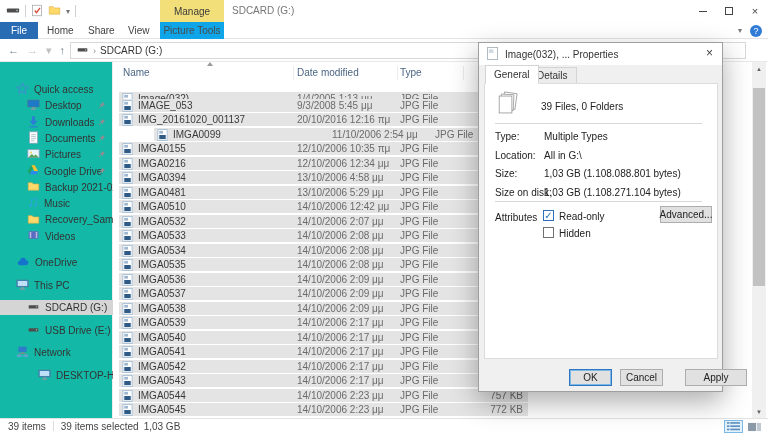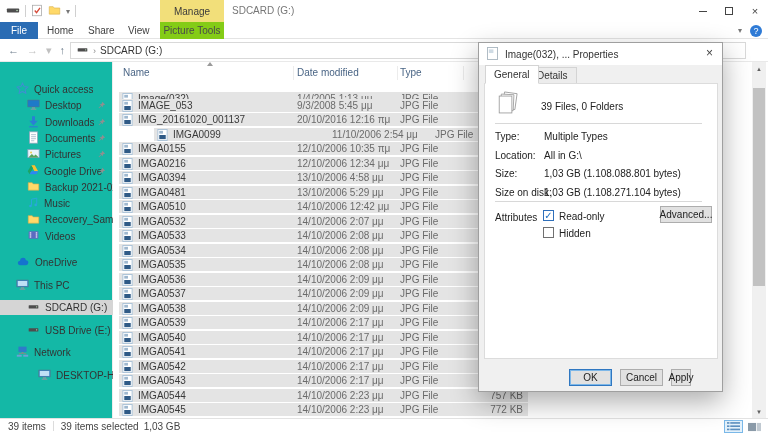--- a/index.html
+++ b/index.html
@@ -14,21 +14,21 @@
   .win-title{position:absolute;left:232px;top:5px;color:#767676;font-size:10px;}
   .win-controls{position:absolute;right:0;top:0;height:22px;display:flex;}
   .win-btn{width:26px;height:22px;display:flex;align-items:center;justify-content:center;color:#444;font-size:11px;}
   .min-glyph{display:inline-block;width:8px;border-top:1px solid #444;}
   .max-glyph{display:inline-block;width:8px;height:8px;border:1px solid #444;}
 
   
   .tabrow{position:absolute;left:0;top:22px;width:768px;height:17px;background:#fff;border-bottom:1px solid #e4e4e4;}
   .file-tab{position:absolute;left:0;top:0;width:38px;height:17px;background:#2a6cb4;color:#fff;display:flex;align-items:center;justify-content:center;font-size:10px;}
   .rtab{position:absolute;top:0;height:17px;display:flex;align-items:center;color:#3f3f3f;font-size:10px;}
-  .pt-tab{position:absolute;left:160px;top:0;width:64px;height:17px;background:#84cc16;display:flex;align-items:center;justify-content:center;color:#4a4a4a;font-size:10px;}
+  .pt-tab{position:absolute;left:160px;top:0;width:64px;height:17px;background:#0ea5e9;display:flex;align-items:center;justify-content:center;color:#4a4a4a;font-size:10px;}
   .ribbon-right{position:absolute;right:6px;top:0;height:17px;display:flex;align-items:center;gap:8px;}
   .help-ico{width:12px;height:12px;border-radius:50%;background:#2f7bd6;color:#fff;font-size:9px;display:flex;align-items:center;justify-content:center;}
   .chev{color:#777;font-size:8px;}
 
   
   .addrrow{position:absolute;left:0;top:39px;width:768px;height:23px;background:#fff;border-bottom:1px solid #e9e9e9;display:flex;align-items:center;}
   .nav-ico{font-size:11px;color:#6d7d8c;margin-left:8px;}
   .nav-ico.dis{color:#c0c0c0;}
   .addrbox{position:absolute;left:70px;top:3px;width:676px;height:17px;border:1px solid #d9d9d9;background:#fff;display:flex;align-items:center;padding:0 5px;gap:4px;color:#333;}
   .crumb-sep{color:#8a8a8a;font-size:9px;}
@@ -628,16 +628,16 @@
 
     <span class="dlbl" style="top:169px">Attributes</span>
     <span class="cb checked" style="left:64px;top:167px">✓</span>
     <span class="dabs" style="left:80px;top:168px">Read-only</span>
     <span class="btn" style="left:181px;top:163px;width:52px">Advanced...</span>
     <span class="cb" style="left:64px;top:184px"></span>
     <span class="dabs" style="left:80px;top:185px">Hidden</span>
 
     <span class="btn default" style="left:90px;top:326px;width:43px">OK</span>
     <span class="btn" style="left:141px;top:326px;width:43px">Cancel</span>
-    <span class="btn" style="left:192px;top:326px;width:20px">Apply</span>
+    <span class="btn" style="left:206px;top:326px;width:62px">Apply</span>
   </div>
 
 </div>
 
 </body></html>

